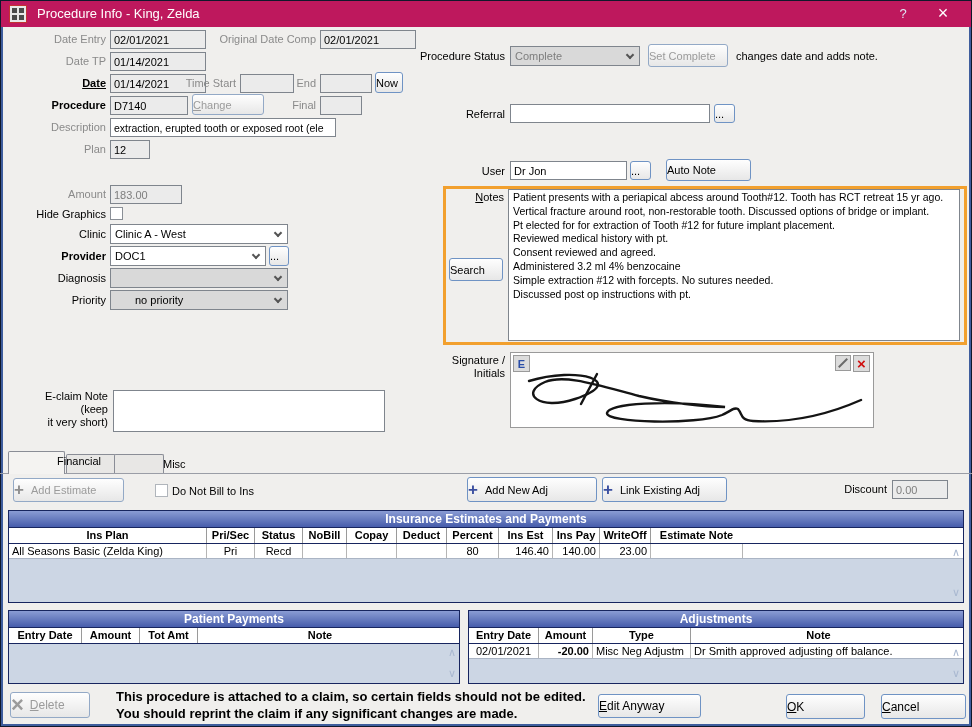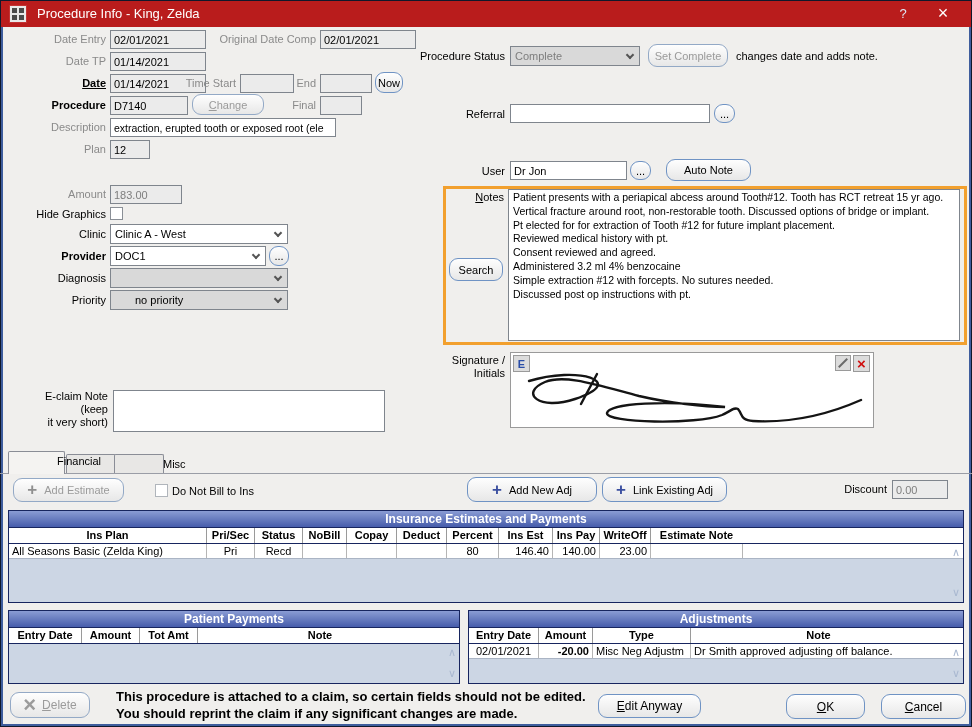--- a/index.html
+++ b/index.html
@@ -1,20 +1,20 @@
 <!DOCTYPE html>
 <html><head>
 <meta charset="utf-8">
 <style>
   html,body{margin:0;padding:0;background:#fff;}
   *{box-sizing:border-box;}
   .win{position:relative;width:972px;height:727px;background:#f0efed;
        font-family:"Liberation Sans",sans-serif;overflow:hidden;
        box-shadow:inset 0 0 0 1px #10182b, inset 0 0 0 3px #3e5d9d;}
-  .tbar{position:absolute;left:1px;top:1px;right:1px;height:26px;background:#b91c1c;color:#fff;}
+  .tbar{position:absolute;left:1px;top:1px;right:1px;height:26px;background:#be185d;color:#fff;}
   .tbar .ttl{position:absolute;left:36px;top:0;line-height:26px;font-size:13px;}
   .tbar .hlp{position:absolute;right:54px;top:0;width:28px;text-align:center;line-height:26px;font-size:13px;color:#dfe6f5;}
   .tbar .cls{position:absolute;right:14px;top:0;width:28px;text-align:center;line-height:24px;font-size:18px;color:#fff;}
   .ticon{position:absolute;left:8px;top:4px;}
 
   .lbl{position:absolute;font-size:11px;color:#000;text-align:right;line-height:13px;}
   .g{color:#8a8a8a;}
   .b{font-weight:bold;}
   .pre{white-space:pre-line;}
 
@@ -22,23 +22,23 @@
        font-size:11px;line-height:16px;padding:1px 3px 0;overflow:hidden;white-space:nowrap;color:#000;}
   .ro{background:#ebebeb;}
   .gt{color:#7e7e7e;}
 
   .sel{position:absolute;height:20px;background:#fff;border:1px solid #7f858d;
        font-size:11px;line-height:17px;padding:1px 18px 0 4px;overflow:hidden;white-space:nowrap;}
   .sel.gray{background:#d9d9d9;}
   .chev{position:absolute;right:6px;top:5px;width:6px;height:6px;
         border-right:2px solid #545454;border-bottom:2px solid #545454;transform:rotate(45deg);}
 
-  .btn{position:absolute;border:1px solid #6f93c4;border-radius:9px;
+  .btn{position:absolute;border:1px solid #6f93c4;border-radius:3px;
        background:linear-gradient(#fefefe,#e7e7e7);font-size:11px;color:#000;
-       display:flex;align-items:center;justify-content:center;cursor:default;}
+       display:flex;align-items:center;justify-content:flex-start;cursor:default;}
   .btn.dis{color:#9b9b9b;border-color:#93a9c6;}
   .mn{display:block;}
   .mn::first-letter{text-decoration:underline;}
   .plus{font-weight:bold;font-size:17px;line-height:10px;margin-right:7px;color:#3b4fa0;}
   .plus.g2{color:#8f8f8f;}
   .bigx{font-weight:bold;font-size:22px;line-height:14px;margin-right:6px;color:#9b9b9b;}
 
   .chk{position:absolute;width:13px;height:13px;background:#fff;border:1px solid #8a8f96;}
 
   .noteshl{position:absolute;left:443px;top:186px;width:524px;height:159px;border:3px solid #f2a02e;}

